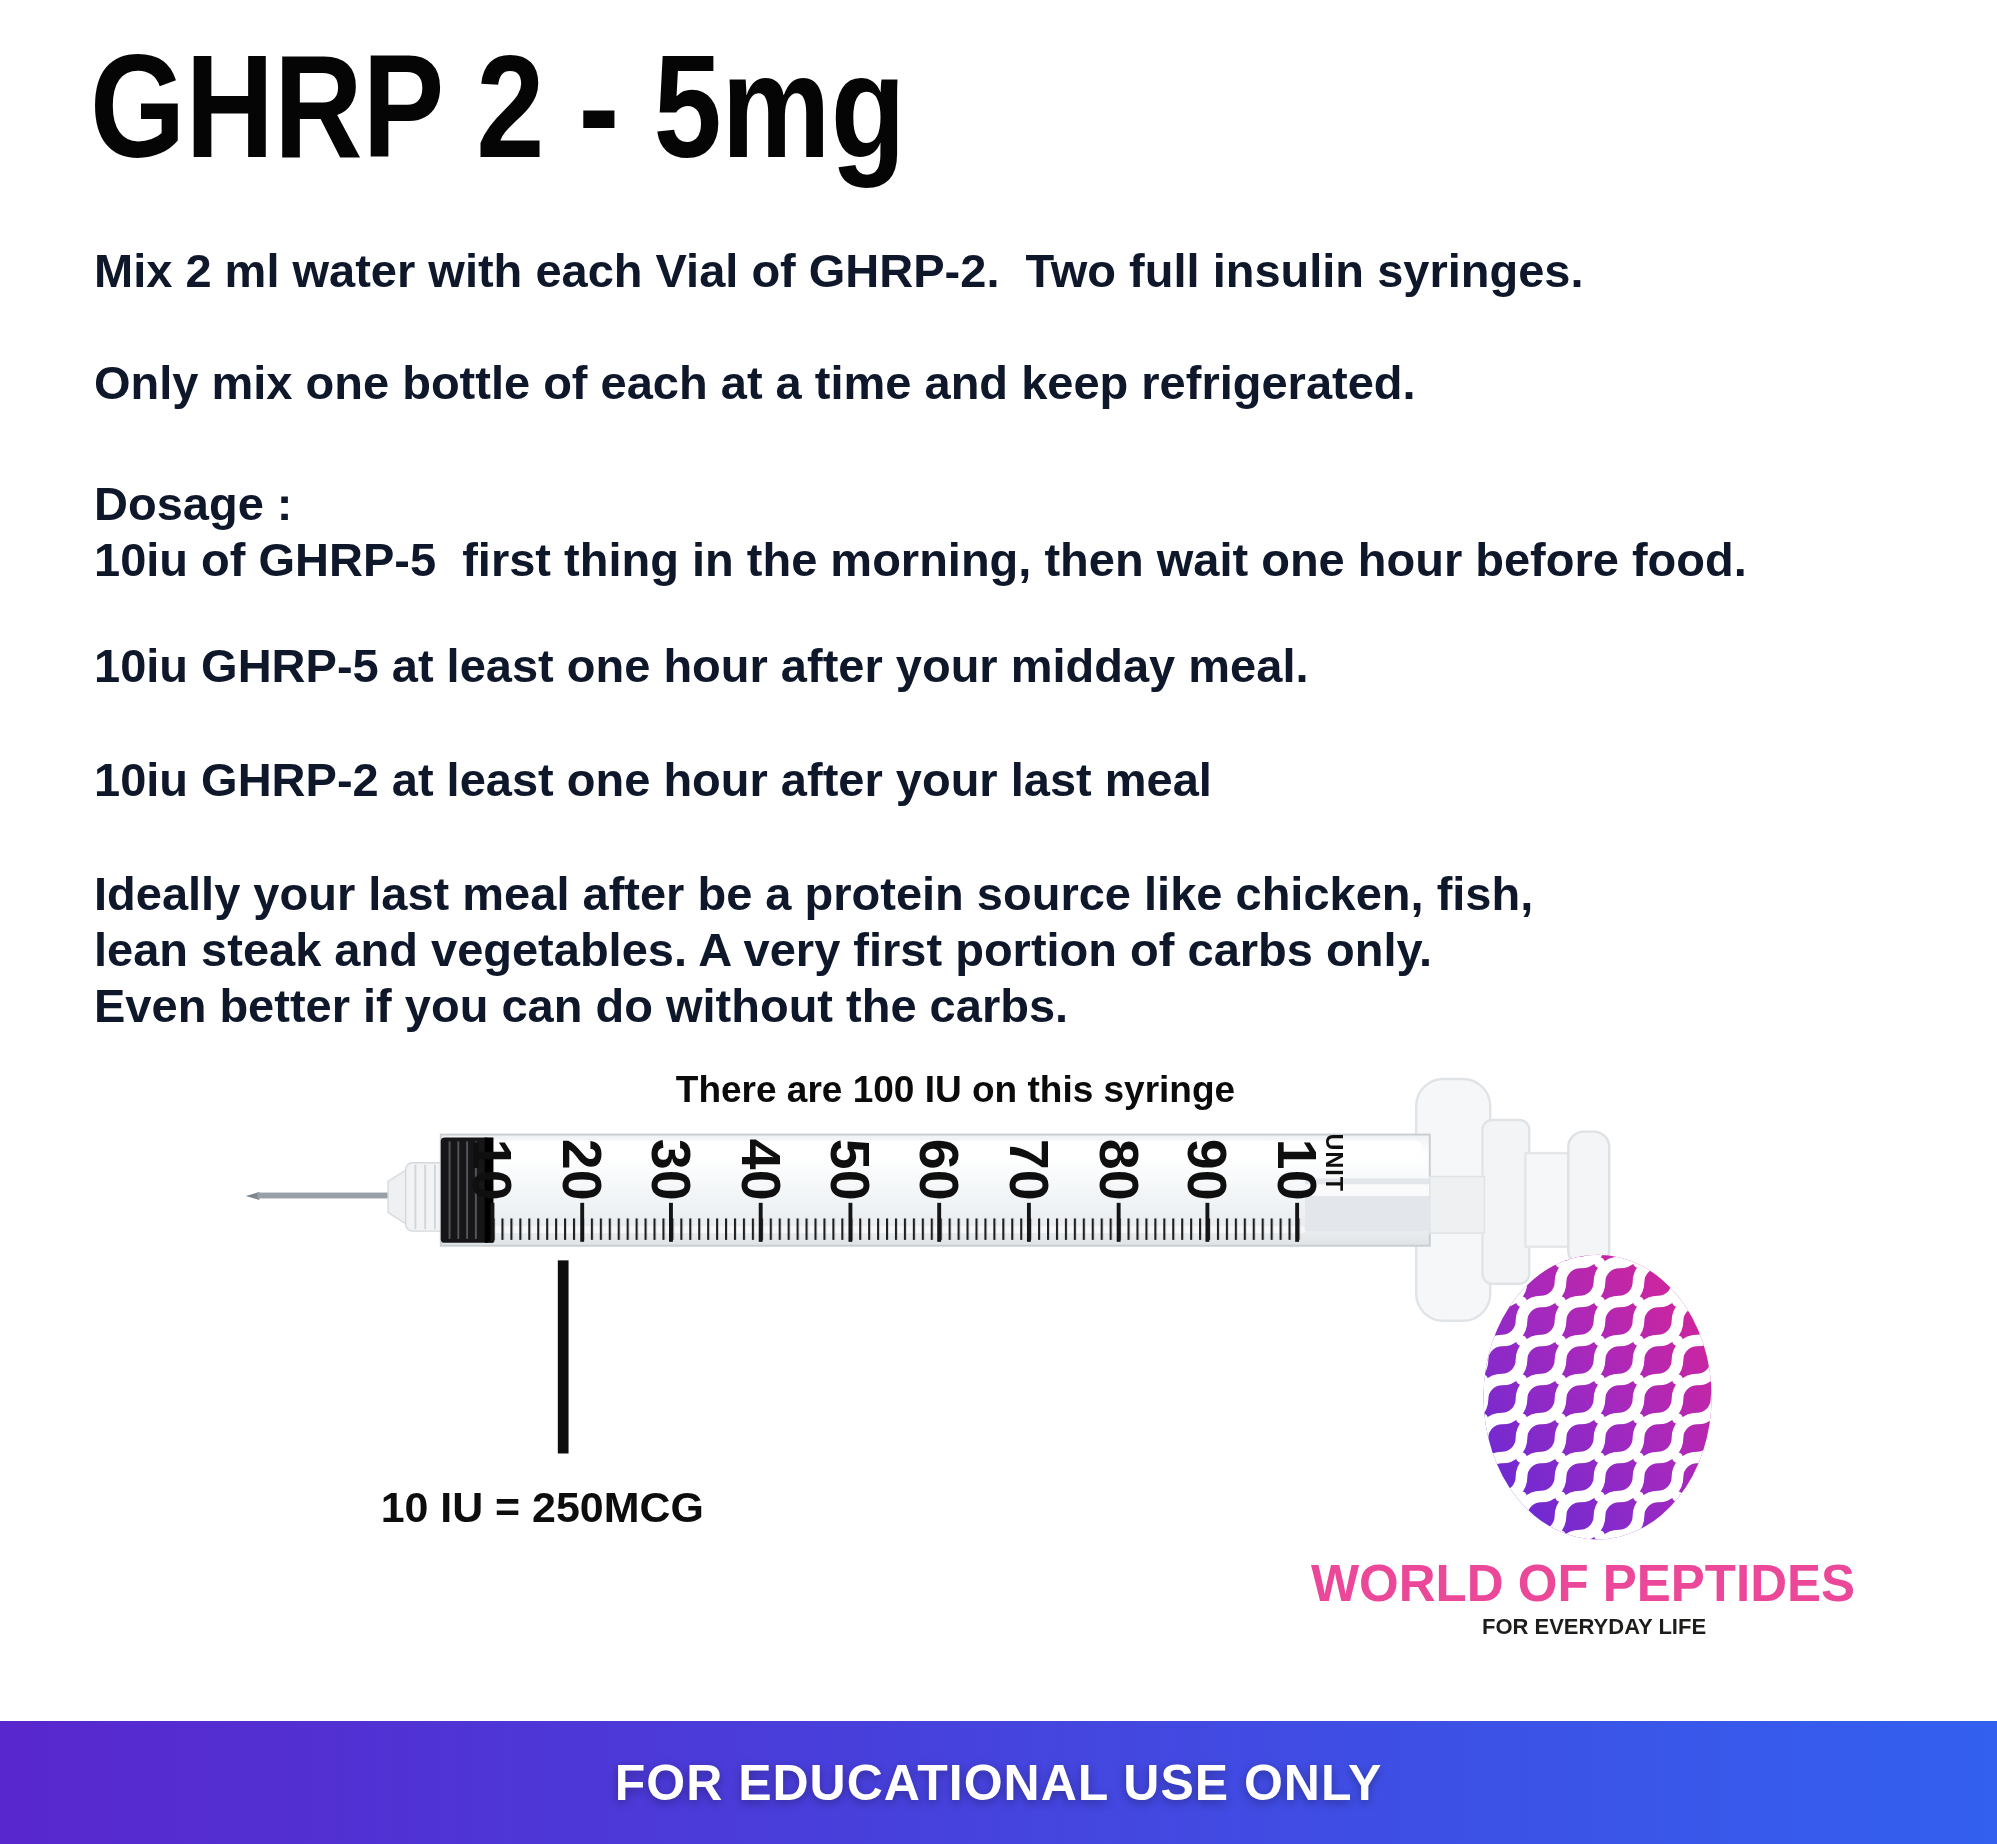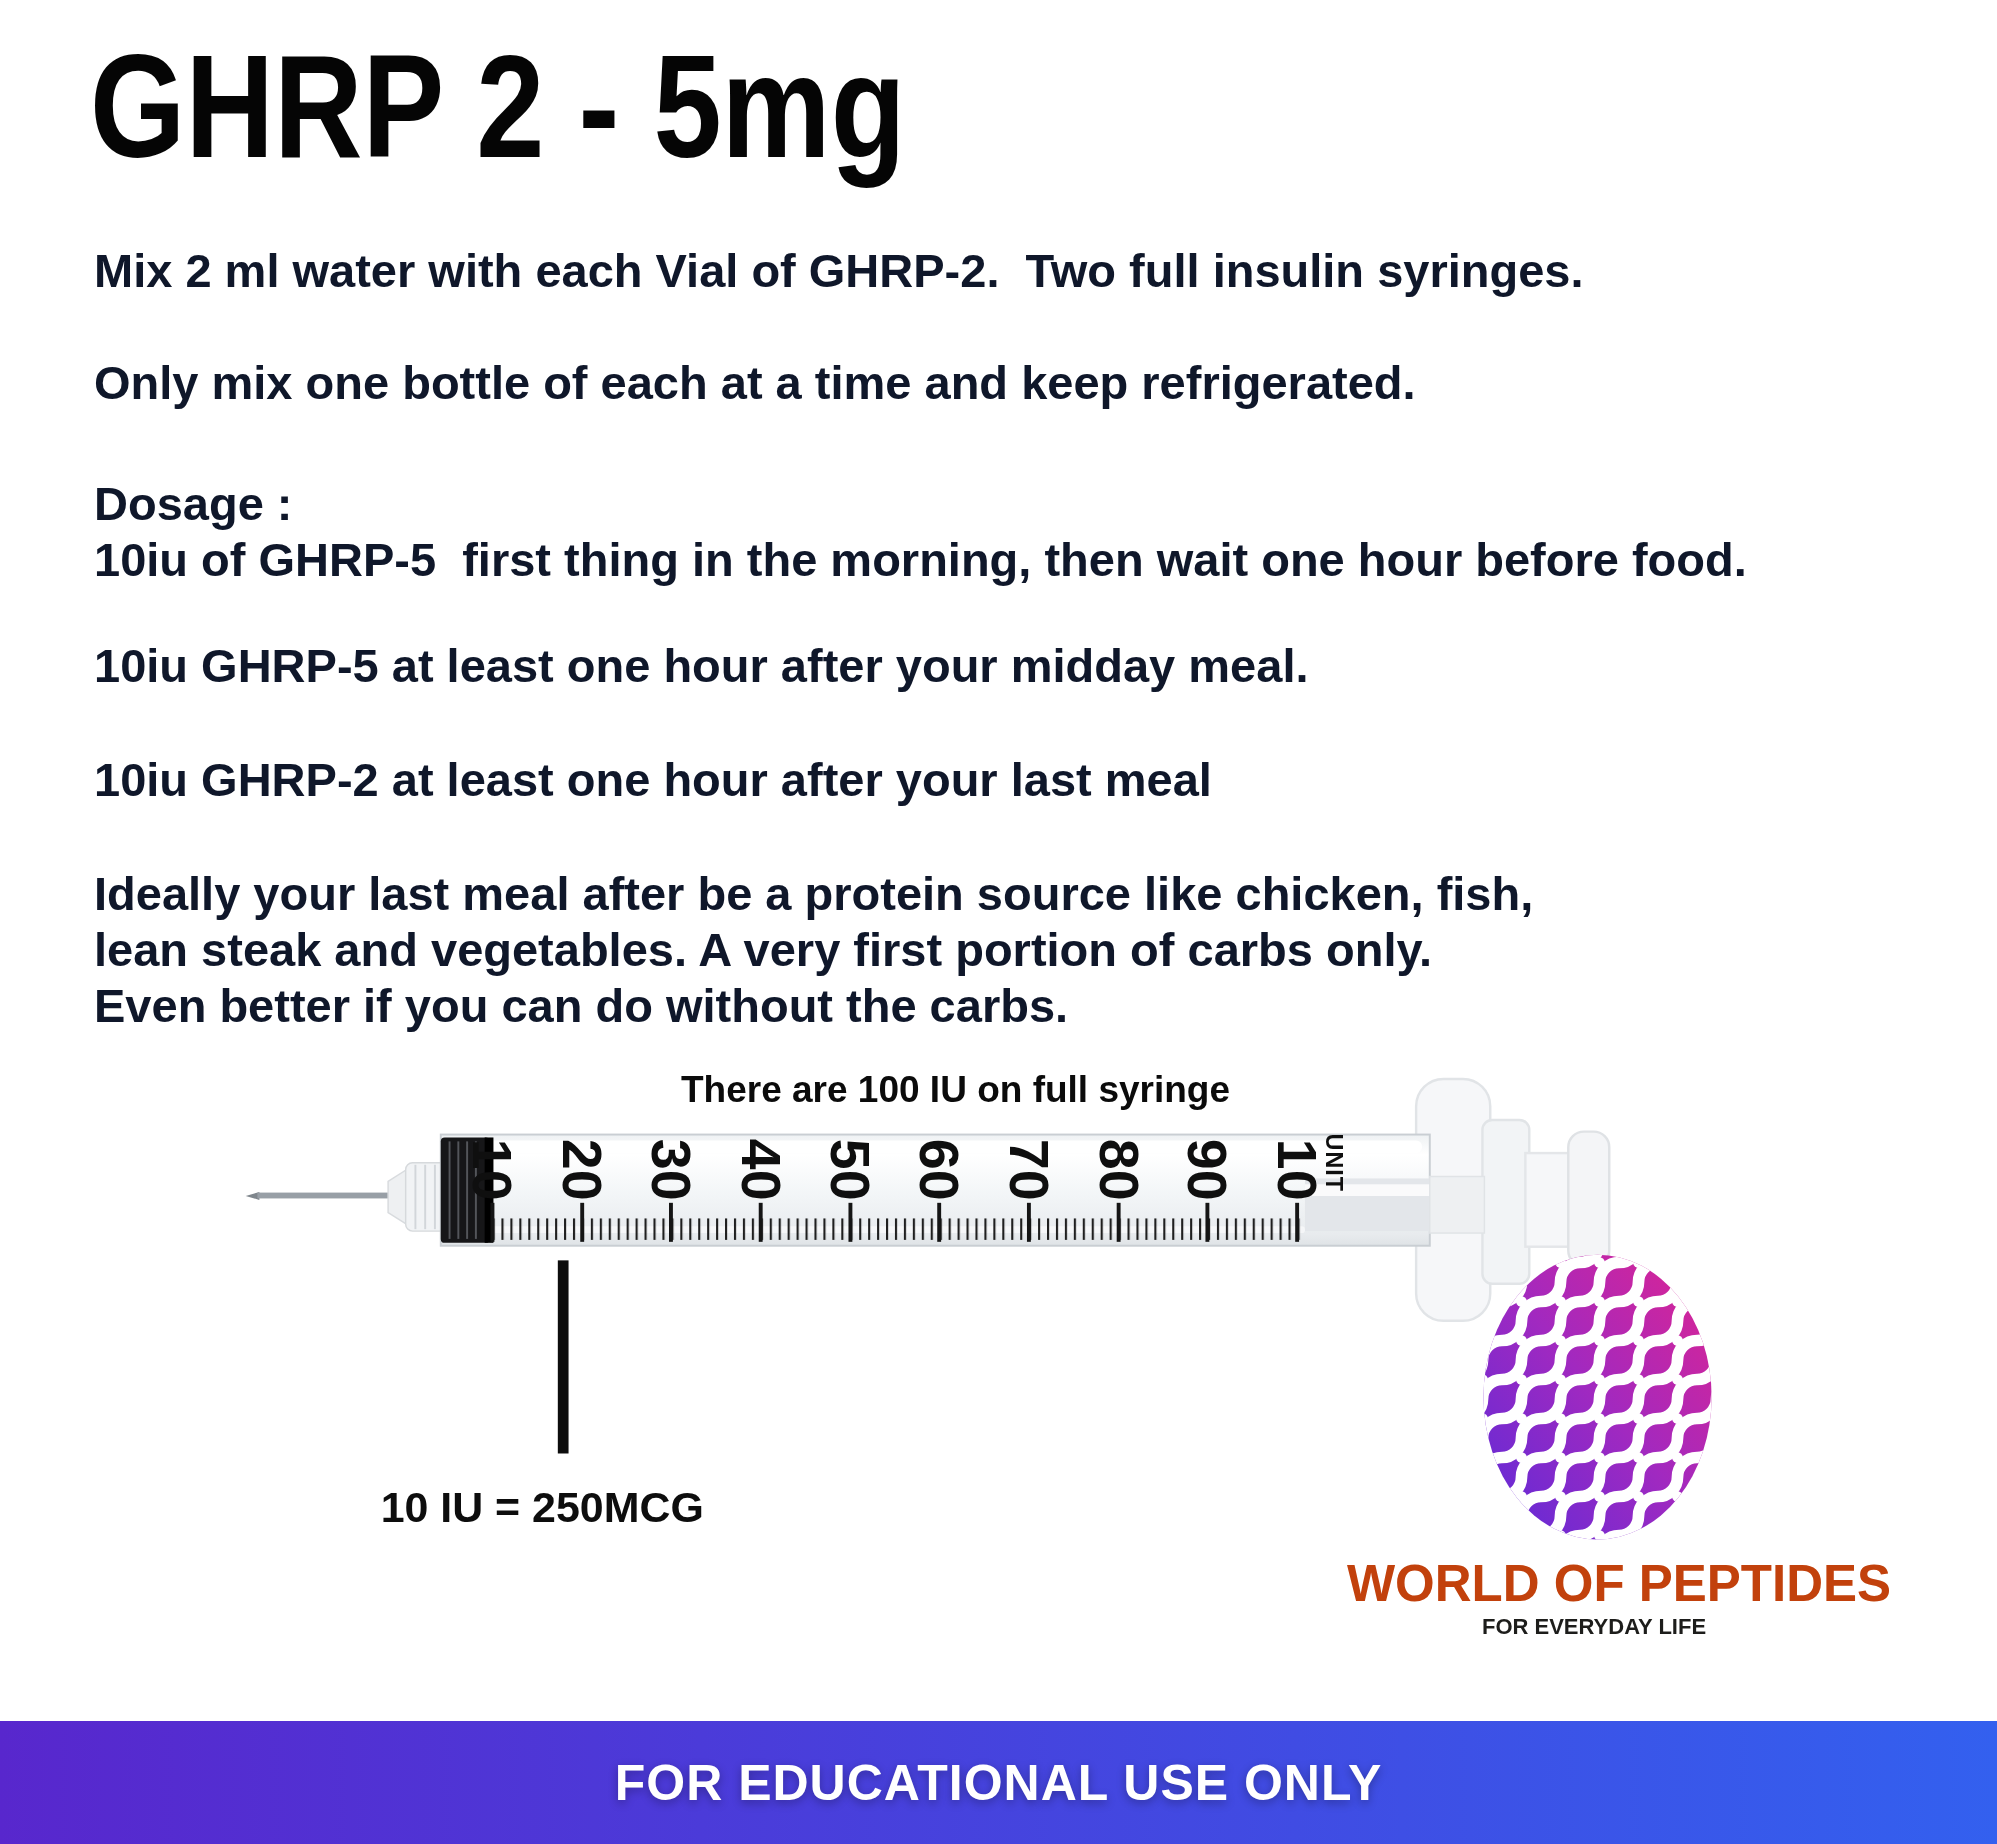--- a/index.html
+++ b/index.html
@@ -24,22 +24,22 @@
   }
   .para div{white-space:pre-wrap;}
   .syringe-caption{
     position:absolute;left:585px;top:1069px;width:741px;
     text-align:center;font-size:37px;font-weight:bold;color:#0b0b0b;
   }
   .syringe-svg{position:absolute;left:234px;top:1068px;pointer-events:none;}
   .logo-svg{position:absolute;left:1463px;top:1243px;pointer-events:none;}
   .logo-name{
     position:absolute;left:1310px;top:1554px;width:546px;
-    text-align:center;font-size:51px;font-weight:bold;color:#c2410c;
-    letter-spacing:0px;white-space:nowrap;margin-left:36px;
+    text-align:center;font-size:51px;font-weight:bold;color:#ec4899;
+    letter-spacing:0px;white-space:nowrap;
   }
   .logo-tagline{
     position:absolute;left:1399px;top:1614px;width:390px;
     text-align:center;font-size:22px;font-weight:bold;color:#1d1d1b;
     white-space:nowrap;
   }
   .banner{
     position:absolute;left:0;top:1721px;width:1997px;height:123px;
     background:linear-gradient(90deg,#5827cd 0%,#3360ef 100%);
     display:flex;align-items:center;justify-content:center;
@@ -72,21 +72,21 @@
   </div>
   <div class="para" style="top:752px">
     <div>10iu GHRP-2 at least one hour after your last meal</div>
   </div>
   <div class="para" style="top:866px">
     <div>Ideally your last meal after be a protein source like chicken, fish,</div>
     <div>lean steak and vegetables. A very first portion of carbs only.</div>
     <div>Even better if you can do without the carbs.</div>
   </div>
 
-  <div class="syringe-caption">There are 100 IU on full syringe</div>
+  <div class="syringe-caption">There are 100 IU on this syringe</div>
 
   <svg class="syringe-svg" width="1385" height="493" viewBox="240 1095 1420 505">
     <defs>
       <pattern id="tickpat" x="505" y="1249" width="9.17" height="26" patternUnits="userSpaceOnUse">
         <rect x="0" y="0" width="2.2" height="26" fill="#1f1f1f"></rect>
       </pattern>
       <linearGradient id="glass" x1="0" y1="0" x2="0" y2="1">
         <stop offset="0" stop-color="#eef1f3"></stop>
         <stop offset="0.18" stop-color="#ffffff"></stop>
         <stop offset="0.55" stop-color="#f2f5f7"></stop>

